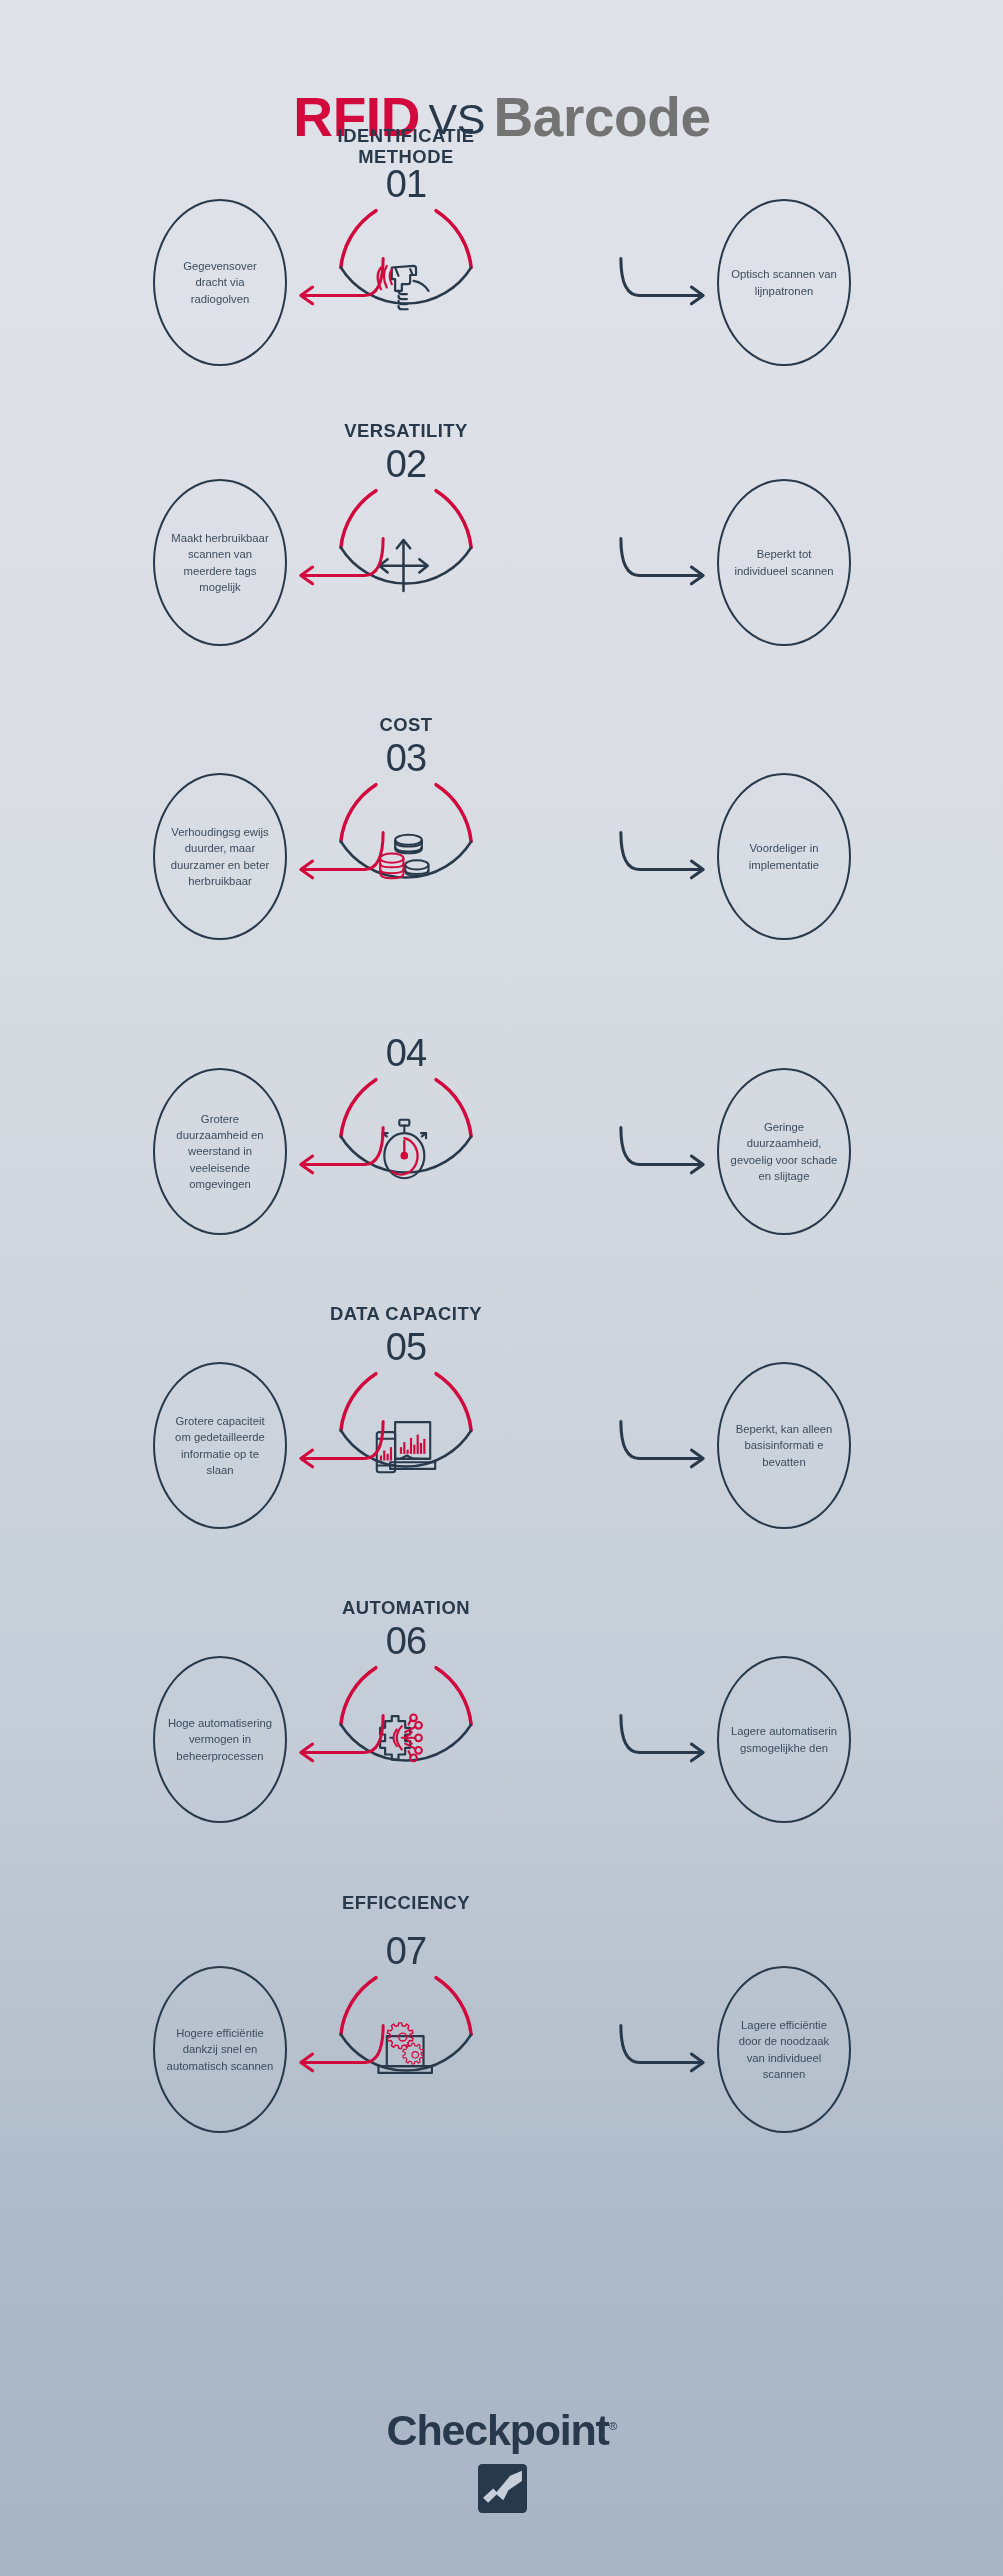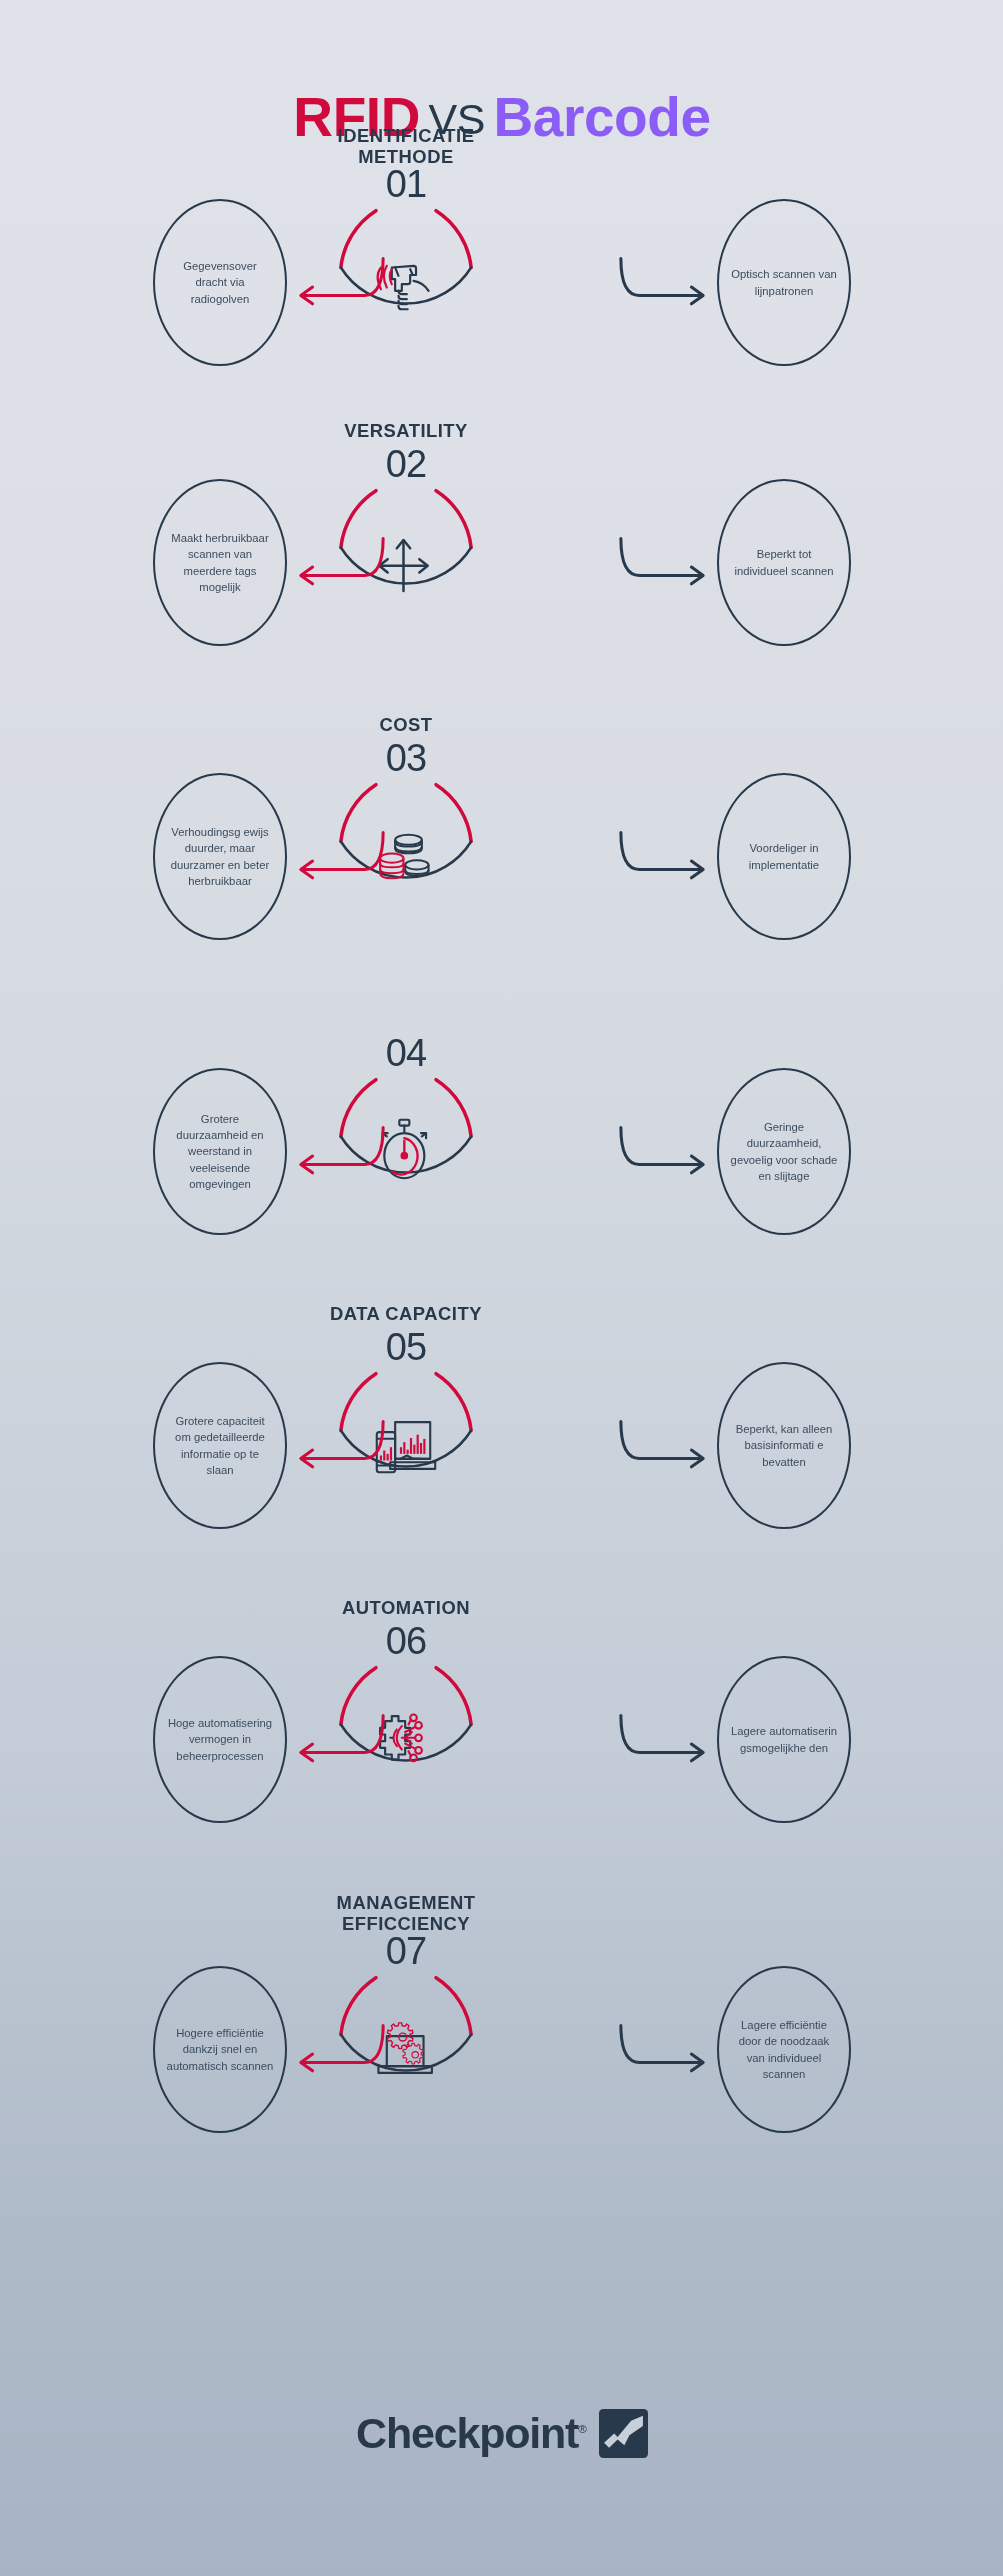--- a/index.html
+++ b/index.html
@@ -39,21 +39,21 @@
   }
   .title .t-rfid { color: #d1093c; font-weight: 700; }
   .title .t-vs {
     color: #27394b;
     font-weight: 400;
     font-size: 43px;
     margin: 0 8.4px;
     position: relative;
     top: -1.7px;
   }
-  .title .t-barcode { color: #8b5cf6; font-weight: 700; }
+  .title .t-barcode { color: #737373; font-weight: 700; }
 
   
   .section {
     position: relative;
     width: 812px;
     height: 294px;
   }
   .section.sec-last { height: 311px; }
 
   .sec-head {
@@ -125,20 +125,21 @@
   
   .footer {
     position: absolute;
     left: 0;
     right: 0;
     top: 2409px;
     display: flex;
     align-items: center;
     justify-content: center;
     gap: 12px;
+    flex-direction: column;
   }
   .logo-text {
     font-size: 43px;
     font-weight: 700;
     letter-spacing: -1.2px;
     color: #27394b;
     line-height: 1;
   }
   .logo-reg {
     font-size: 11.7px;
@@ -476,21 +477,20 @@
       <path d="M34 38 L20 48 L34 58" fill="none" stroke="#d1093c" stroke-width="3.6" stroke-linecap="round" stroke-linejoin="round"></path>
     </svg>
 
     <svg class="arrow-svg" style="left:615px; top:115px" width="105" height="59" viewBox="0 0 125 70">
       <path d="M7 4 Q7 48 29 48 L103 48" fill="none" stroke="#27394b" stroke-width="3.6" stroke-linecap="round" stroke-linejoin="round"></path>
       <path d="M91 38 L105 48 L91 58" fill="none" stroke="#27394b" stroke-width="3.6" stroke-linecap="round" stroke-linejoin="round"></path>
     </svg>
   </div>
       <div class="section sec-last" style="position: absolute; top: 1892px; left: 0px;">
     <div class="sec-head" style="top:0px">
-      <div>MANAGEMENT</div>
       <div>EFFICCIENCY</div>
     </div>
 
     <div class="sec-num" style="top:40px">07</div>
 
     <div class="center-circle" style="top:74px">
       <svg width="167" height="167" viewBox="0 0 200 200">
         <path d="M 64 14 A 92 92 0 0 0 22 82" fill="none" stroke="#d1093c" stroke-width="4.2" stroke-linecap="round"></path>
         <path d="M 136 14 A 92 92 0 0 1 178 82" fill="none" stroke="#d1093c" stroke-width="4.2" stroke-linecap="round"></path>
         <path d="M 22 82 A 92 92 0 0 0 178 82" fill="none" stroke="#27394b" stroke-width="3" stroke-linecap="round"></path>

